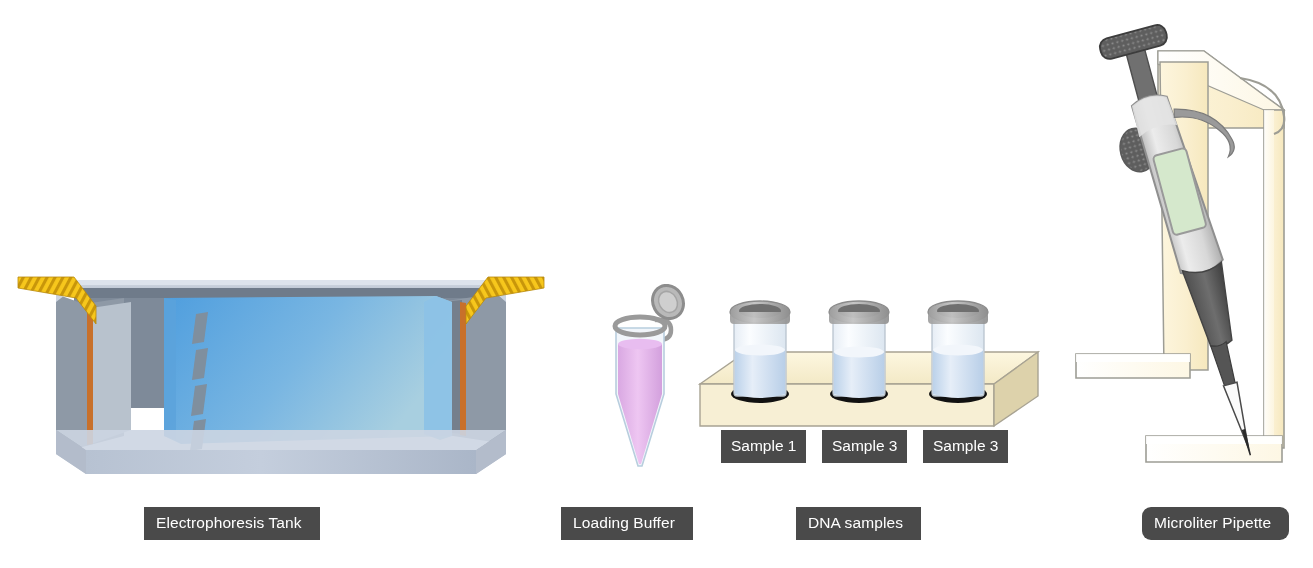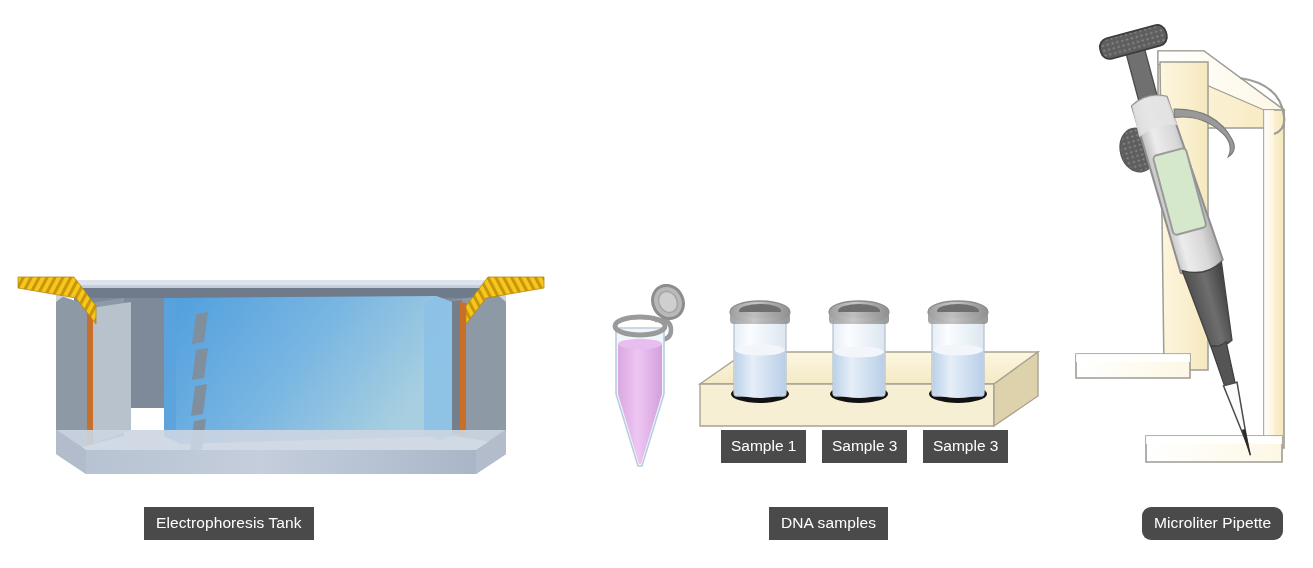--- a/index.html
+++ b/index.html
@@ -28,28 +28,28 @@
   #fig-rack   { left: 694px;  top: 292px; width: 350px; height: 180px; }
   #fig-pip    { left: 1068px; top: 18px;  width: 232px; height: 458px; }
 
   .caption {
     position: absolute;
     background: #4a4a4a;
     color: #ffffff;
     font-size: 15.5px;
     line-height: 1;
     letter-spacing: 0.1px;
-    padding: 8px 12px 9px 12px;
+    padding: 8px 18px 9px 12px;
     white-space: nowrap;
     box-sizing: border-box;
     text-align: center;
   }
   #cap-tank   { left: 144px;  top: 507px; }
   #cap-buffer { left: 561px;  top: 507px; }
-  #cap-rack   { left: 769px;  top: 507px; }
+  #cap-rack   { left: 796px;  top: 507px; }
   #cap-pip    { left: 1142px; top: 507px; border-radius: 9px; }
 
   .vial-caption {
     position: absolute;
     background: #4a4a4a;
     color: #ffffff;
     font-size: 15.5px;
     line-height: 1;
     padding: 8px 10px 9px 10px;
     white-space: nowrap;
@@ -302,20 +302,21 @@
         <path d="M 114 330 q 8 4 16 0 L 128 372 q -6 3 -11 0 Z" fill="#555555" stroke="#3d3d3d" stroke-width="1.2"></path>
 
         <path d="M 116 372 L 130 372 L 124 438 Z" fill="#fbfbfb" stroke="#4a4a4a" stroke-width="1.5"></path>
         <path d="M 123 420 L 125 420 L 124 446 Z" fill="#2b2b2b" stroke="#2b2b2b" stroke-width="1.4"></path>
       </g>
     </svg>
   </div>
 
   <div class="caption" id="cap-tank">Electrophoresis Tank</div>
 
+  <div class="caption" id="cap-buffer">Loading Buffer</div>
 
   <div class="caption" id="cap-rack">DNA samples</div>
 
   <div class="caption" id="cap-pip">Microliter Pipette</div>
 
   <div class="vial-caption" id="cap-s1">Sample 1</div>
 
   <div class="vial-caption" id="cap-s2">Sample 3</div>
 
   <div class="vial-caption" id="cap-s3">Sample 3</div>

